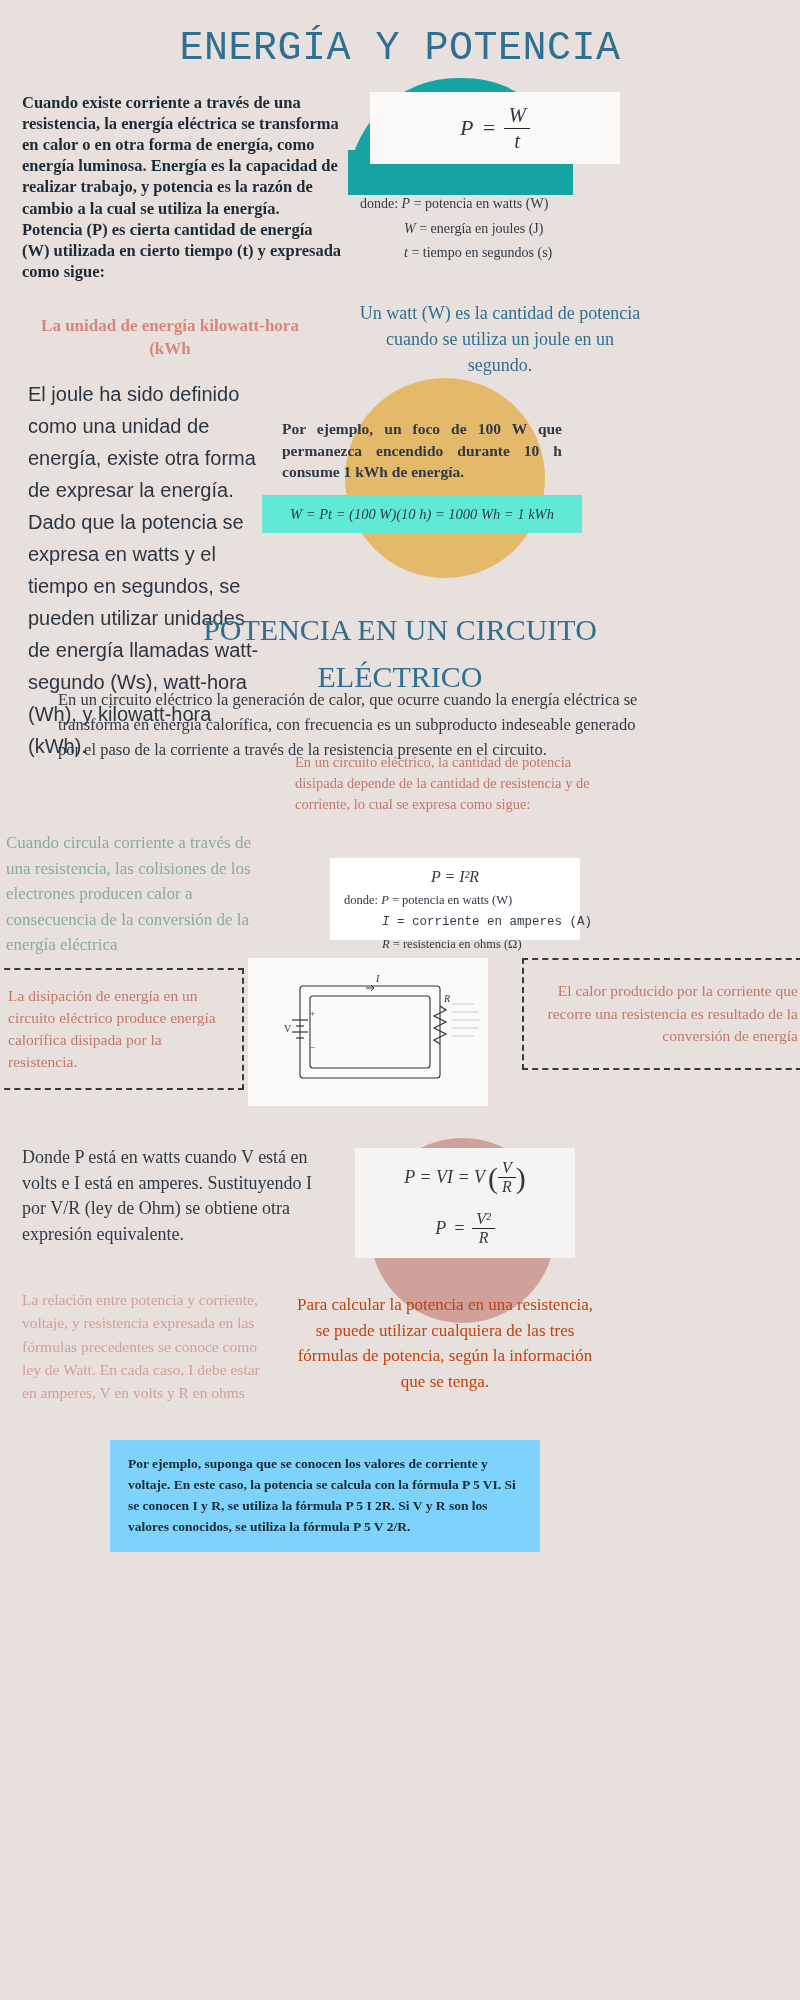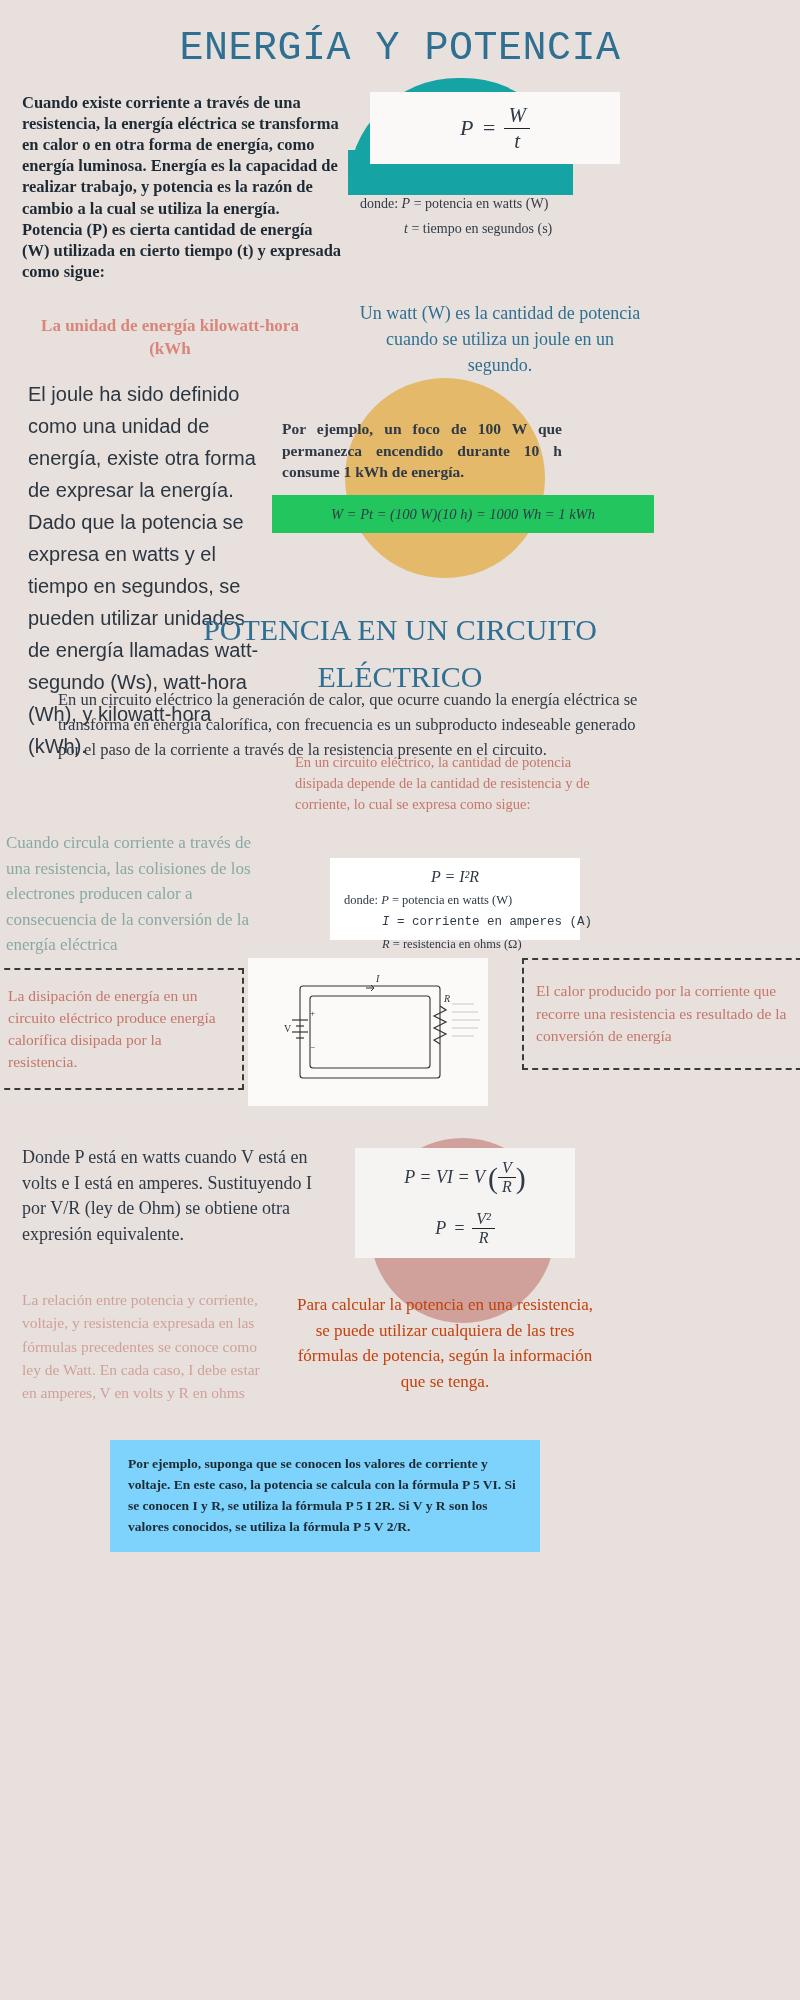--- a/index.html
+++ b/index.html
@@ -119,37 +119,39 @@
     <span class="frac math" style="font-size:21px;">
       <span class="num">W</span>
       <span class="den">t</span>
     </span>
   </div>
 
   <div class="block defs" style="left:360px; top:192px; width:300px;">
     <div class="row"><span>donde:</span>
       <span class="math-i">P</span>
       <span>= potencia en watts (W)</span></div>
+    <div class="row" style="padding-left:44px;"><span class="math-i">W</span>
+      <span>= energía en joules (J)</span></div>
     <div class="row" style="padding-left:44px;"><span class="math-i">t</span>
       <span>= tiempo en segundos (s)</span></div>
   </div>
 
   <div class="block bold-serif" style="left:22px; top:92px; width:320px;">Cuando existe corriente a través de una resistencia, la energía eléctrica se transforma en calor o en otra forma de energía, como energía luminosa. Energía es la capacidad de realizar trabajo, y potencia es la razón de cambio a la cual se utiliza la energía. Potencia (P) es cierta cantidad de energía (W) utilizada en cierto tiempo (t) y expresada como sigue:</div>
 
   <div class="block serif-body teal" style="left:355px; top:300px; width:290px; text-align:center; font-size:18px; line-height:1.45;">Un watt (W) es la cantidad de potencia cuando se utiliza un joule en un segundo.</div>
 
   <div class="block" style="left:30px; top:315px; width:280px; text-align:center; font-family:'Liberation Serif',serif; font-weight:bold; font-size:17px; line-height:1.35; color:#d98579;">La unidad de energía kilowatt-hora (kWh</div>
 
   <div class="circle-gold" style="left:345px; top:378px;"></div>
 
   <div class="block sans-body" style="left:28px; top:378px; width:235px;">El joule ha sido definido como una unidad de energía, existe otra forma de expresar la energía. Dado que la potencia se expresa en watts y el tiempo en segundos, se pueden utilizar unidades de energía llamadas watt-segundo (Ws), watt-hora (Wh), y kilowatt-hora (kWh).</div>
 
   <div class="block" style="left:282px; top:418px; width:280px; font-family:'Liberation Serif',serif; font-weight:bold; font-size:15.5px; line-height:1.4; text-align:justify;">Por ejemplo, un foco de 100 W que permanezca encendido durante 10 h consume 1 kWh de energía.</div>
 
-  <div class="formula-card" style="left:272px; top:495px; width:382px; height:38px; display:flex; align-items:center; justify-content:center; background:#22c55e;">
+  <div class="formula-card" style="left:262px; top:495px; width:320px; height:38px; display:flex; align-items:center; justify-content:center; background:#5eead4;">
     <span class="math" style="font-size:14.5px;">W = Pt = (100 W)(10 h) = 1000 Wh = 1 kWh</span>
   </div>
 
   <div class="block" style="left:100px; top:600px; width:600px;">
     <div class="title-section">POTENCIA EN UN CIRCUITO</div>
     <div class="title-section">ELÉCTRICO</div>
   </div>
 
   <div class="block" style="left:58px; top:688px; width:592px; font-family:'Liberation Serif',serif; font-size:16.5px; line-height:1.5; text-align:left;">En un circuito eléctrico la generación de calor, que ocurre cuando la energía eléctrica se transforma en energía calorífica, con frecuencia es un subproducto indeseable generado por el paso de la corriente a través de la resistencia presente en el circuito.</div>
 
@@ -168,21 +170,21 @@
       <div class="row" style="padding-left:38px;"><span class="math-i">R</span>
         <span>= resistencia en ohms (Ω)</span></div>
     </div>
   </div>
 
   <div class="dashed-box" style="left:-6px; top:968px; width:250px; height:122px; display:flex; align-items:center;">
     <span style="font-family:'Liberation Serif',serif; font-size:15.5px; line-height:1.42; color:#c4776b;">La disipación de energía en un circuito eléctrico produce energía calorífica disipada por la resistencia.</span>
   </div>
 
   <div class="dashed-box" style="left:522px; top:958px; width:290px; height:112px; display:flex; align-items:center;">
-    <span style="font-family:'Liberation Serif',serif; font-size:15.5px; line-height:1.45; color:#c4776b; text-align:left; display:block; width:100%;">El calor producido por la corriente que recorre una resistencia es resultado de la conversión de energía</span>
+    <span style="font-family:'Liberation Serif',serif; font-size:15.5px; line-height:1.45; color:#c4776b; text-align:right; display:block; width:100%;">El calor producido por la corriente que recorre una resistencia es resultado de la conversión de energía</span>
   </div>
 
   <div class="white-card" style="left:248px; top:958px; width:240px; height:148px; background:#fbfaf9; padding:0;">
     <svg width="240" height="148" viewBox="0 0 240 148">
 
       <rect x="52" y="28" width="140" height="92" fill="none" stroke="#333" stroke-width="1.1" rx="3"></rect>
       <rect x="62" y="38" width="120" height="72" fill="none" stroke="#333" stroke-width="1.1" rx="3"></rect>
 
       <line x1="52" y1="62" x2="52" y2="62" stroke="#333"></line>
       <g stroke="#333" stroke-width="1.2">

